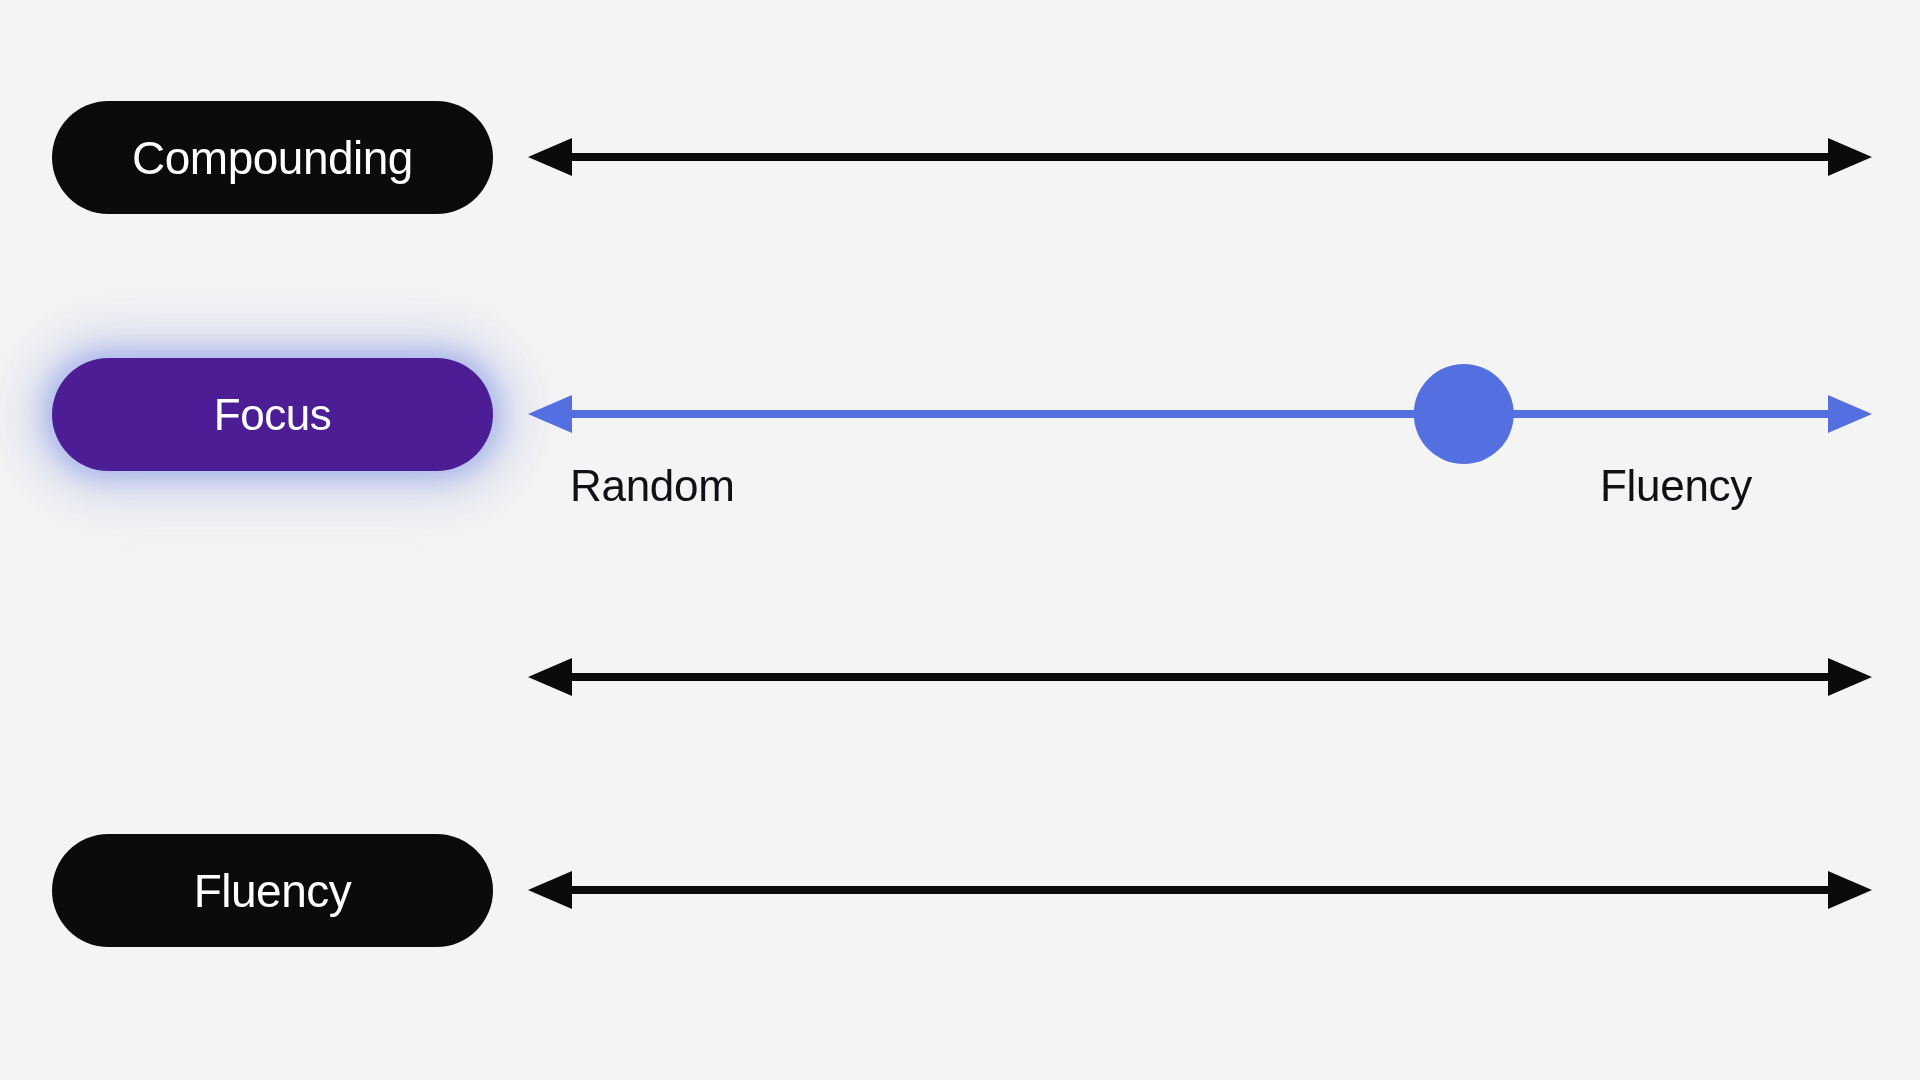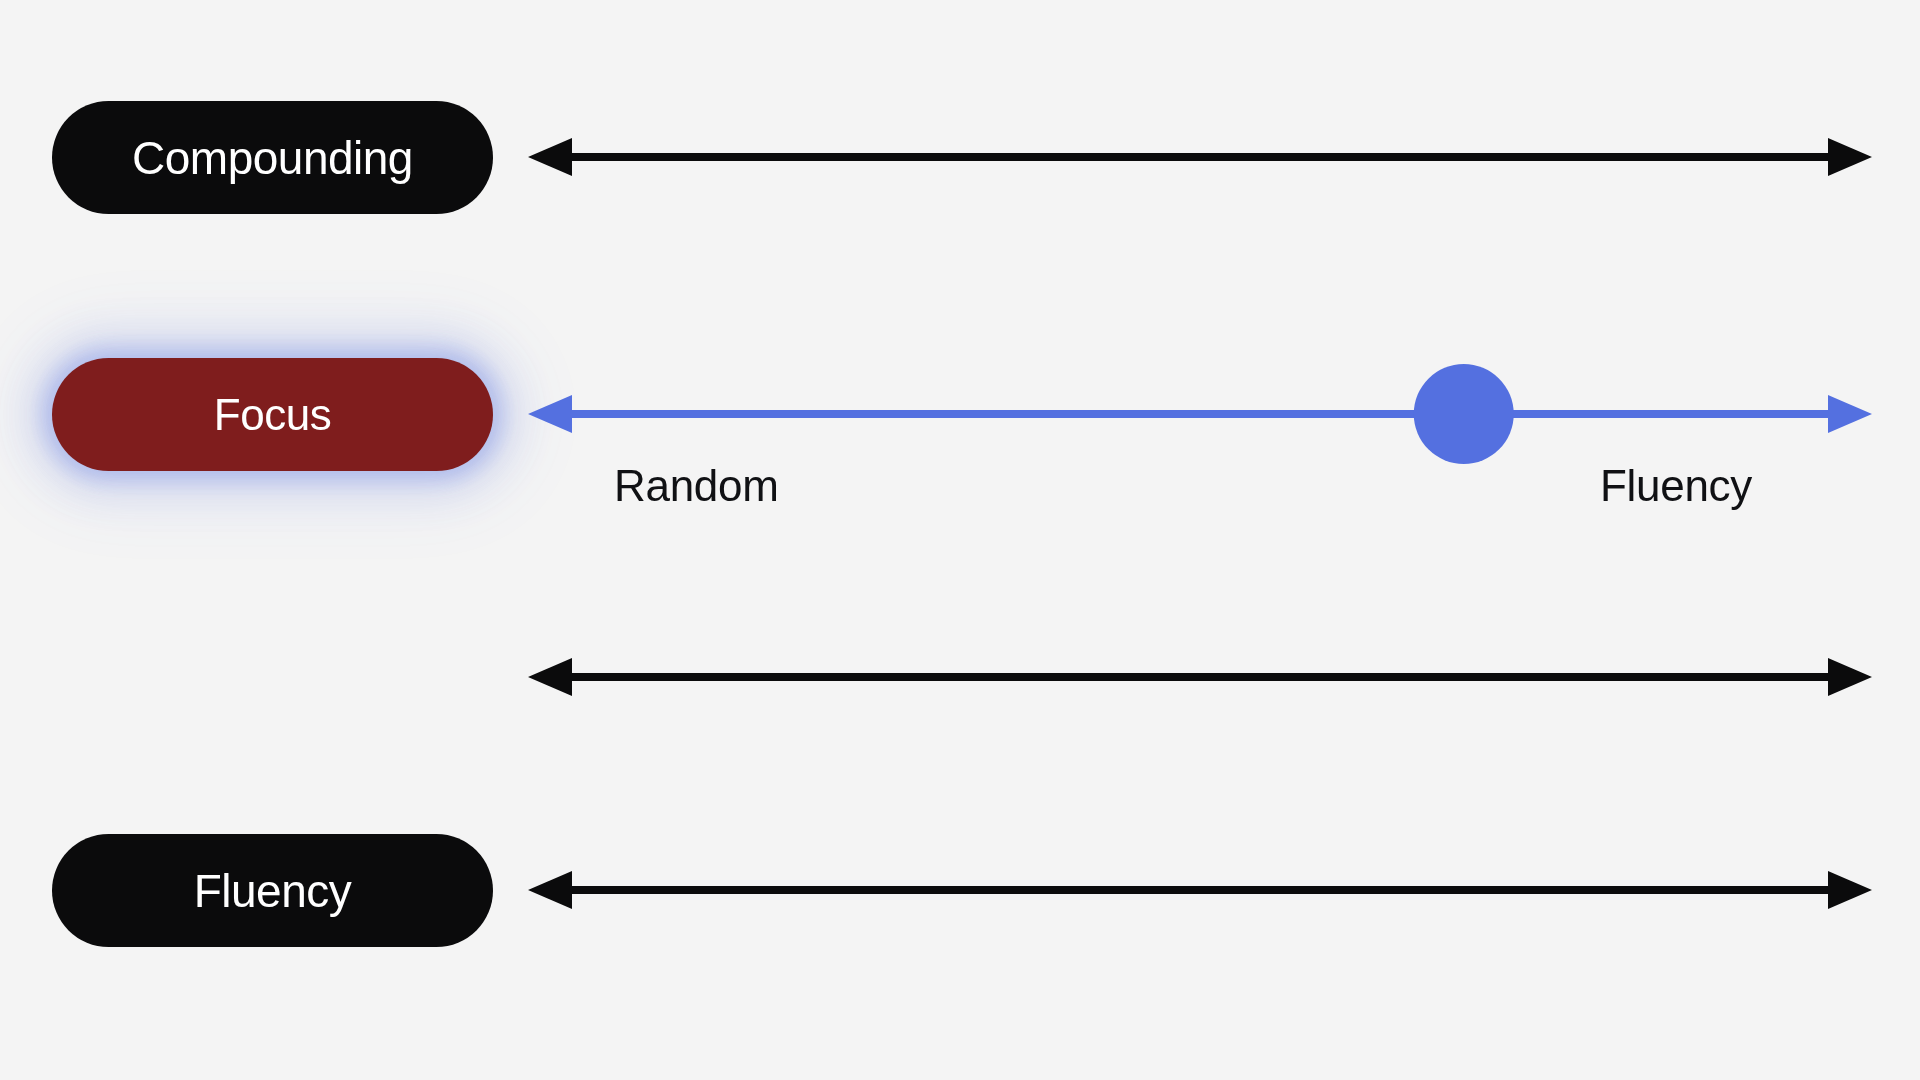--- a/index.html
+++ b/index.html
@@ -44,21 +44,21 @@
     color: #ffffff;
     letter-spacing: -0.5px;
     user-select: none;
   }
 
   .pill.dark {
     background: #0b0b0c;
   }
 
   .pill.accent {
-    background: #7f1d1d;
+    background: #4c1d95;
     box-shadow:
       0 0 18px 10px rgba(84,112,224,0.26),
       0 0 42px 22px rgba(84,112,224,0.16),
       0 0 70px 34px rgba(84,112,224,0.07);
   }
 
   .pill-label {
     font-size: 46px;
     font-weight: 400;
     line-height: 1;
@@ -112,21 +112,21 @@
         <span class="pill-label">Focus</span>
       </div>
       <div class="axis" style="top: 72px;">
         <svg viewBox="0 0 1344 56" preserveAspectRatio="none">
           <rect x="44" y="24" width="1256" height="8" fill="#5470e0"></rect>
           <polygon points="0,28 44,9 44,47" fill="#5470e0"></polygon>
           <polygon points="1344,28 1300,9 1300,47" fill="#5470e0"></polygon>
           <circle cx="935.76" cy="28" r="50" fill="#5470e0"></circle>
         </svg>
       </div>
-      <div class="caption left" style="top: 150px; margin-left: 44px;">Random</div>
+      <div class="caption left" style="top: 150px;">Random</div>
       <div class="caption right" style="top: 150px;">Fluency</div>
     </div>
     <div class="row" style="top: 577px; height: 200px;">
       <div class="axis" style="top: 72px;">
         <svg viewBox="0 0 1344 56" preserveAspectRatio="none">
           <rect x="44" y="24" width="1256" height="8" fill="#0b0b0c"></rect>
           <polygon points="0,28 44,9 44,47" fill="#0b0b0c"></polygon>
           <polygon points="1344,28 1300,9 1300,47" fill="#0b0b0c"></polygon>
         </svg>
       </div>

